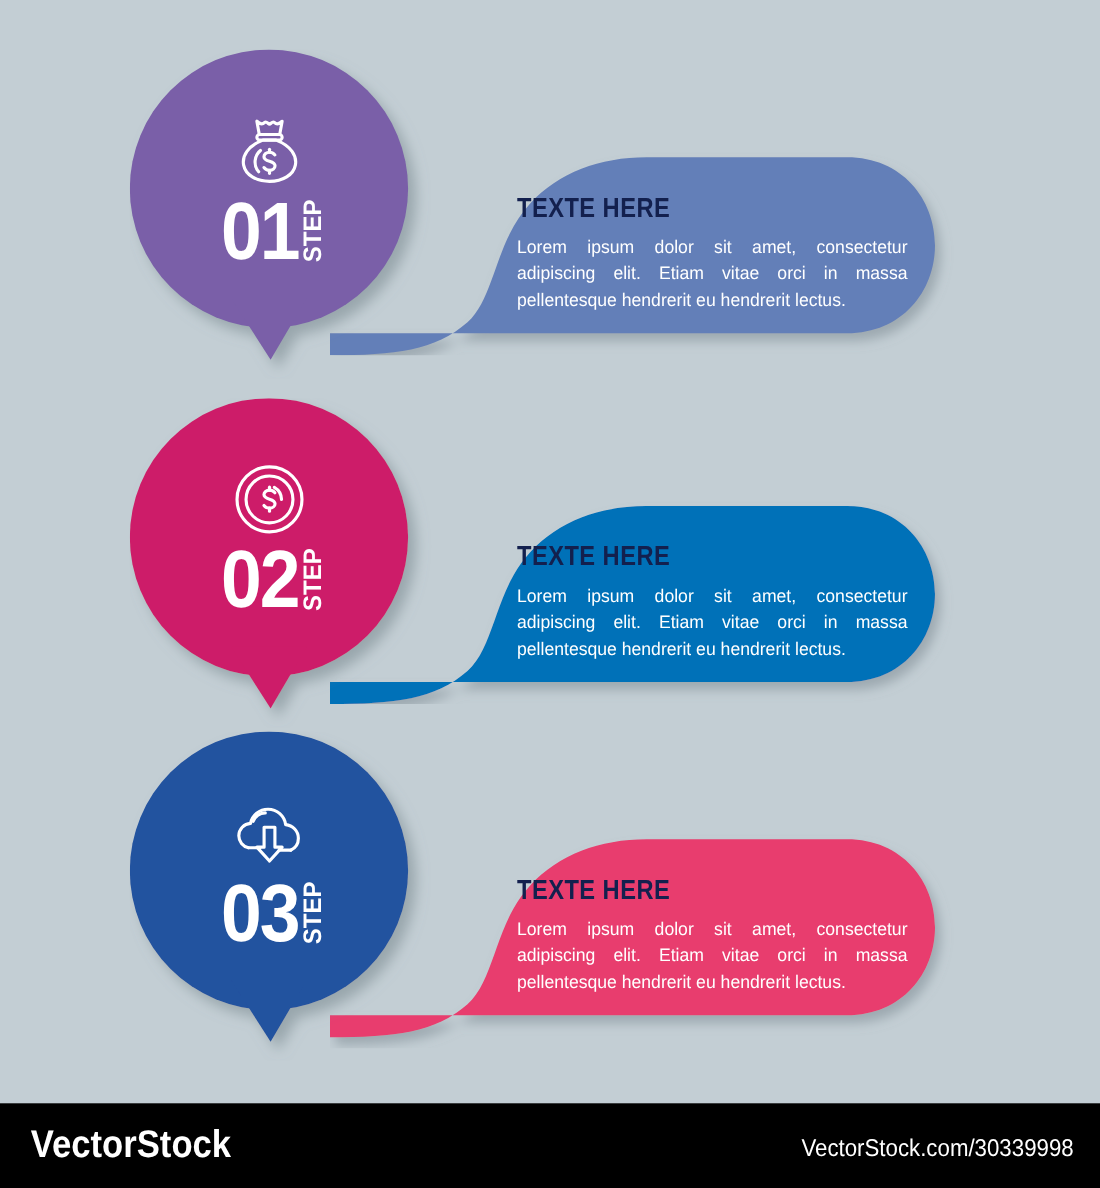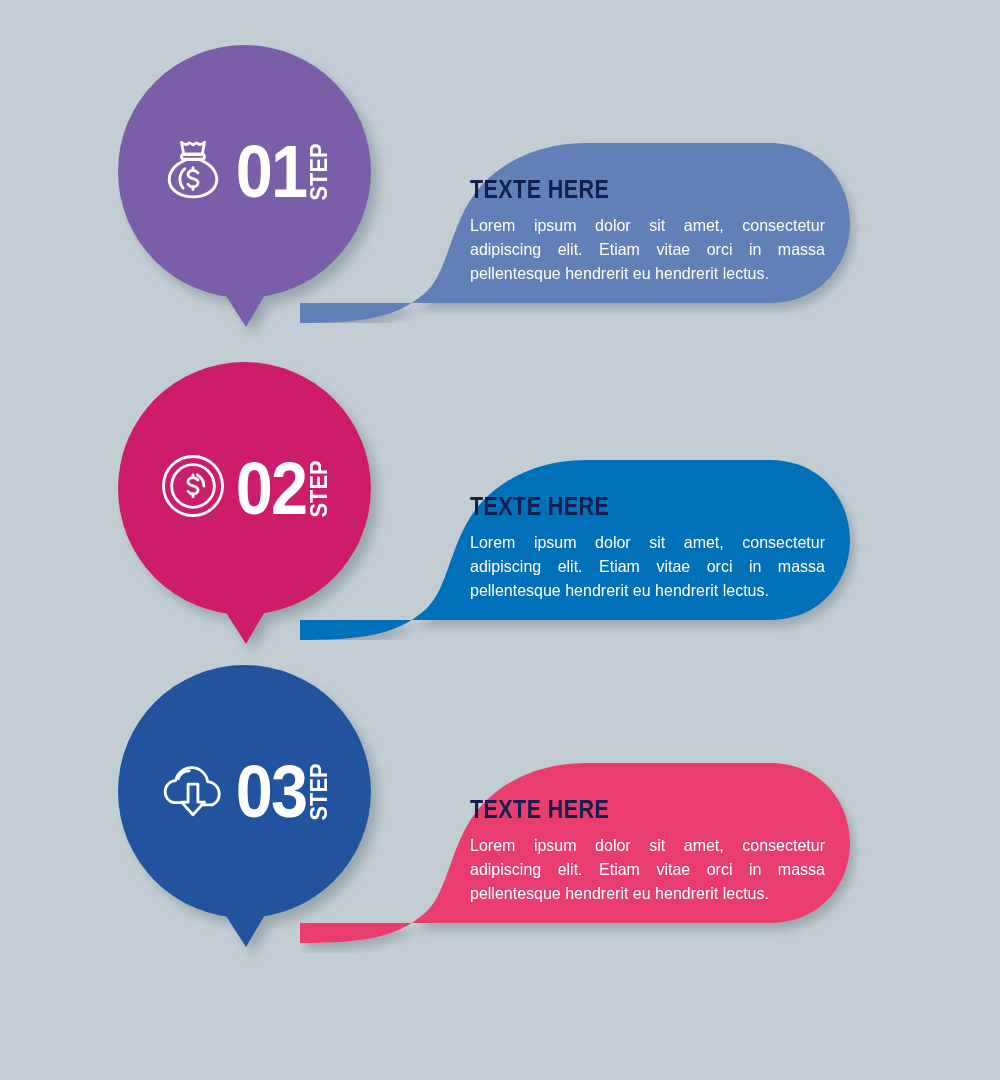--- a/index.html
+++ b/index.html
@@ -86,21 +86,21 @@
   }
 
   .pin-svg { display: block; position: absolute; left: 0; top: 0; }
 
   .pin-content {
     position: absolute;
     left: 0; top: 0;
     width: 253px;
     height: 253px;
     display: flex;
-    flex-direction: row;
+    flex-direction: column;
     align-items: center;
     justify-content: center;
     pointer-events: none;
   }
 
   .pin-icon {
     width: 70px;
     height: 70px;
     margin-bottom: 6px;
   }
@@ -369,14 +369,18 @@
           <div class="pin-number-row">
             <span class="pin-number">03</span>
             <span class="pin-step">STEP</span>
           </div>
         </div>
       </div>
     </div>
 
   </div>
 
+  <div id="footer" style="background: rgb(0, 0, 0);">
+    <div id="footer-logo" style="color: rgb(255, 255, 255);">VectorStock</div>
+    <div id="footer-url" style="color: rgb(255, 255, 255);">VectorStock.com/30339998</div>
+  </div>
 
 </div>
 
 </body></html>

